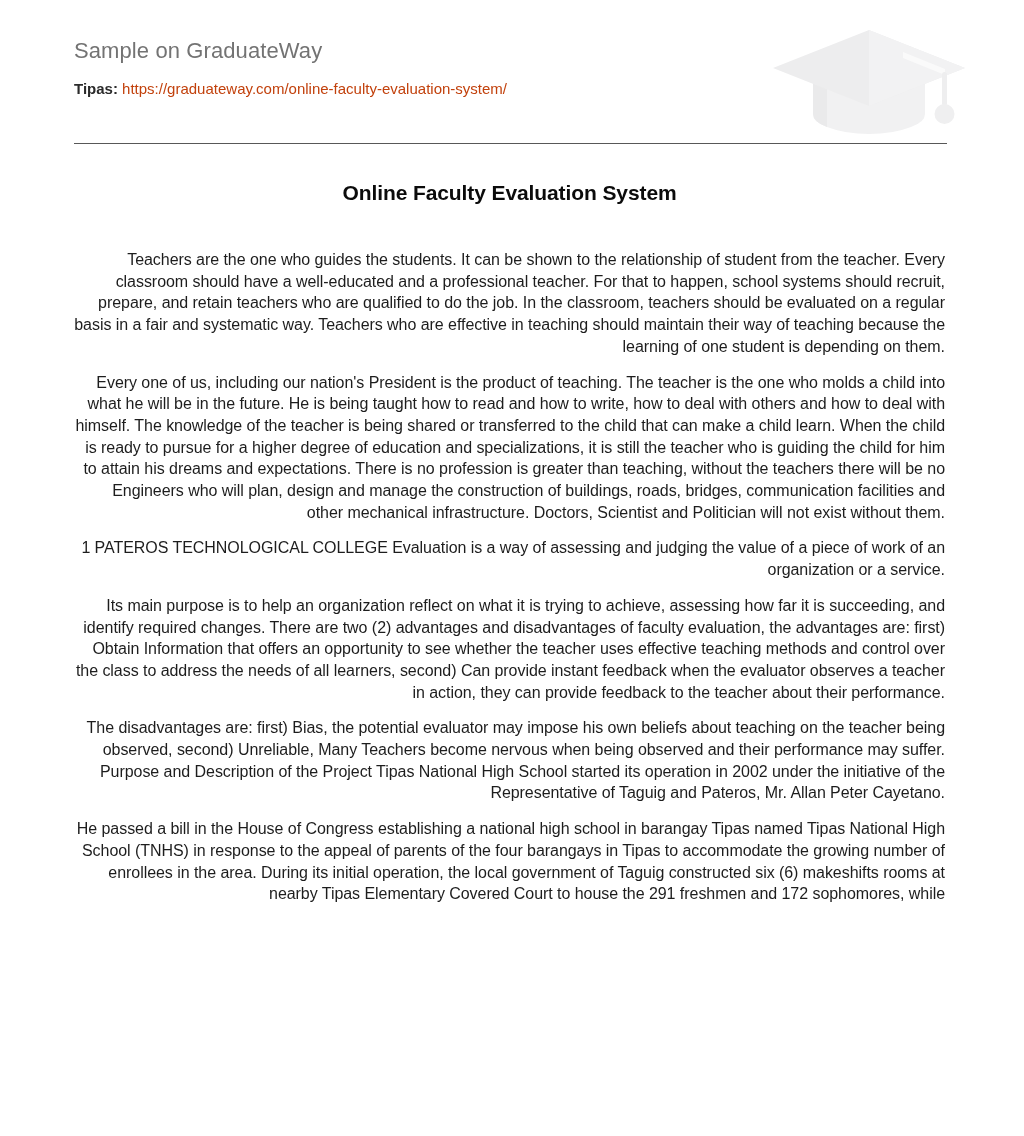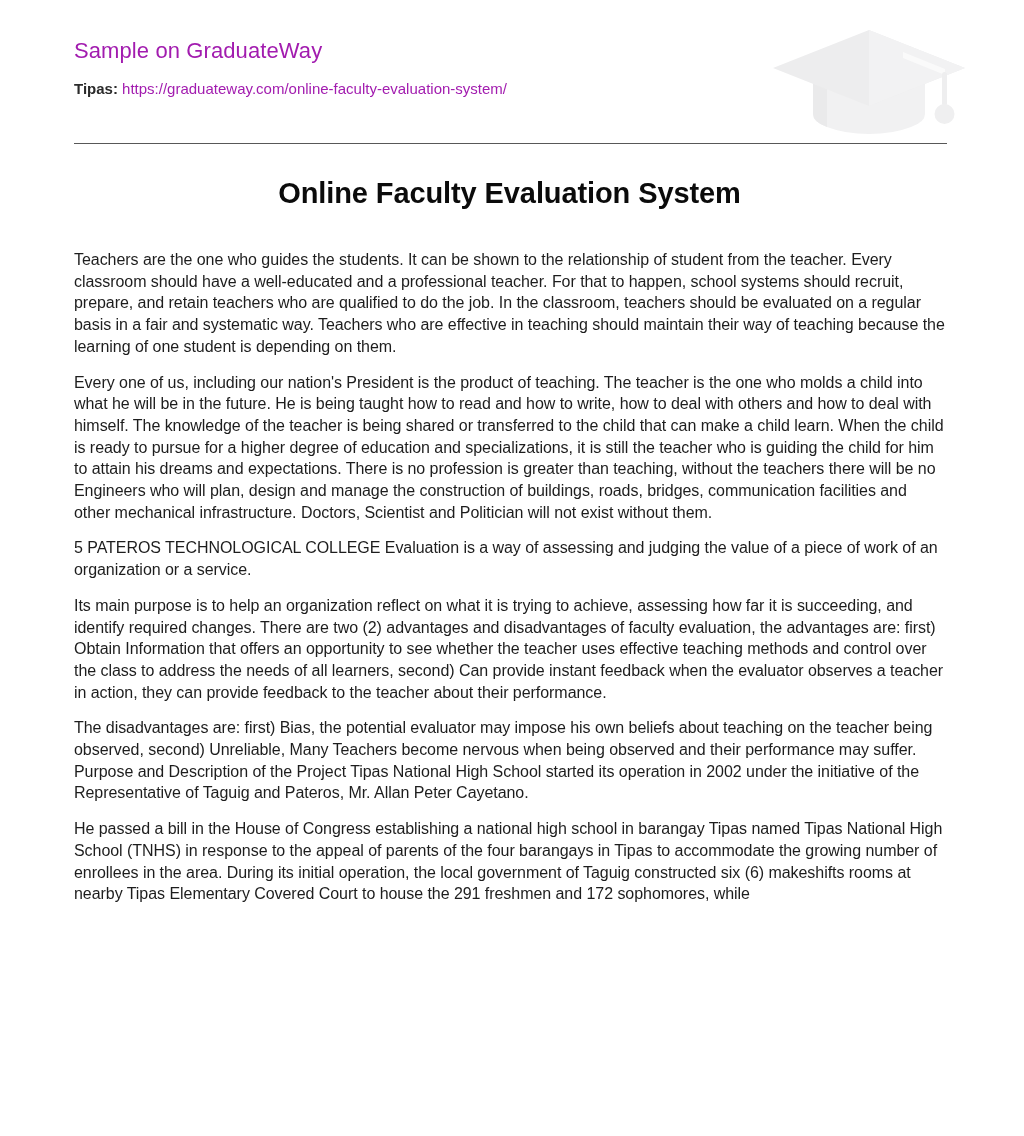--- a/index.html
+++ b/index.html
@@ -26,39 +26,39 @@
   
   .site-header {
     position: relative;
     padding: 36px 77px 0 74px;
     height: 116px;
     box-sizing: border-box;
   }
   .brand-title {
     font-size: 22px;
     font-weight: 400;
-    color: #a21caf;
+    color: #737373;
     line-height: 30px;
     margin: 0;
     letter-spacing: 0.1px;
   }
   .source-line {
     margin: 12px 0 0 0;
     font-size: 15px;
     line-height: 22px;
     color: #3b3b3b;
     white-space: nowrap;
   }
   .source-label {
     font-weight: 700;
     color: #2b2b2b;
   }
   .source-url {
     font-weight: 400;
-    color: #a21caf;
+    color: #c2410c;
     margin-top: 7px;
   }
 
   .cap-icon {
     position: absolute;
     top: 22px;
     right: 55px;
     width: 200px;
     height: 118px;
     pointer-events: none;
@@ -76,38 +76,38 @@
   }
 
   
   .doc {
     padding: 0 79px 0 74px;
     box-sizing: border-box;
   }
 
   .doc-title {
     text-align: center;
-    font-size: 29px;
+    font-size: 21px;
     font-weight: 700;
     color: #0b0b0b;
     margin: 63px 0 0 0;
     line-height: 28px;
     letter-spacing: -0.1px;
   }
 
   .body-copy {
     margin-top: 42px;
   }
 
   .body-copy p {
     margin: 0 0 14px 0;
     font-size: 16px;
     line-height: 21.7px;
     color: #1d1d1d;
-    text-align: left;
+    text-align: right;
     letter-spacing: -0.05px;
   }
   .body-copy p:last-child {
     margin-bottom: 12px;
   }
 </style>
 </head>
 <body>
 
 <div class="page">
@@ -138,21 +138,21 @@
     <hr class="header-rule">
   </header>
 
   <main class="doc">
 
     <h2 class="doc-title">Online Faculty Evaluation System</h2>
 
     <div class="body-copy">
       <p>Teachers are the one who guides the students. It can be shown to the relationship of student from the teacher. Every classroom should have a well-educated and a professional teacher. For that to happen, school systems should recruit, prepare, and retain teachers who are qualified to do the job. In the classroom, teachers should be evaluated on a regular basis in a fair and systematic way. Teachers who are effective in teaching should maintain their way of teaching because the learning of one student is depending on them.</p>
       <p>Every one of us, including our nation's President is the product of teaching. The teacher is the one who molds a child into what he will be in the future. He is being taught how to read and how to write, how to deal with others and how to deal with himself. The knowledge of the teacher is being shared or transferred to the child that can make a child learn. When the child is ready to pursue for a higher degree of education and specializations, it is still the teacher who is guiding the child for him to attain his dreams and expectations. There is no profession is greater than teaching, without the teachers there will be no Engineers who will plan, design and manage the construction of buildings, roads, bridges, communication facilities and other mechanical infrastructure. Doctors, Scientist and Politician will not exist without them.</p>
-      <p>5 PATEROS TECHNOLOGICAL COLLEGE Evaluation is a way of assessing and judging the value of a piece of work of an organization or a service.</p>
+      <p>1 PATEROS TECHNOLOGICAL COLLEGE Evaluation is a way of assessing and judging the value of a piece of work of an organization or a service.</p>
       <p>Its main purpose is to help an organization reflect on what it is trying to achieve, assessing how far it is succeeding, and identify required changes. There are two (2) advantages and disadvantages of faculty evaluation, the advantages are: first) Obtain Information that offers an opportunity to see whether the teacher uses effective teaching methods and control over the class to address the needs of all learners, second) Can provide instant feedback when the evaluator observes a teacher in action, they can provide feedback to the teacher about their performance.</p>
       <p>The disadvantages are: first) Bias, the potential evaluator may impose his own beliefs about teaching on the teacher being observed, second) Unreliable, Many Teachers become nervous when being observed and their performance may suffer. Purpose and Description of the Project Tipas National High School started its operation in 2002 under the initiative of the Representative of Taguig and Pateros, Mr. Allan Peter Cayetano.</p>
       <p>He passed a bill in the House of Congress establishing a national high school in barangay Tipas named Tipas National High School (TNHS) in response to the appeal of parents of the four barangays in Tipas to accommodate the growing number of enrollees in the area. During its initial operation, the local government of Taguig constructed six (6) makeshifts rooms at nearby Tipas Elementary Covered Court to house the 291 freshmen and 172 sophomores, while</p>
     </div>
 
   </main>
 
 </div>
 
 </body></html>

